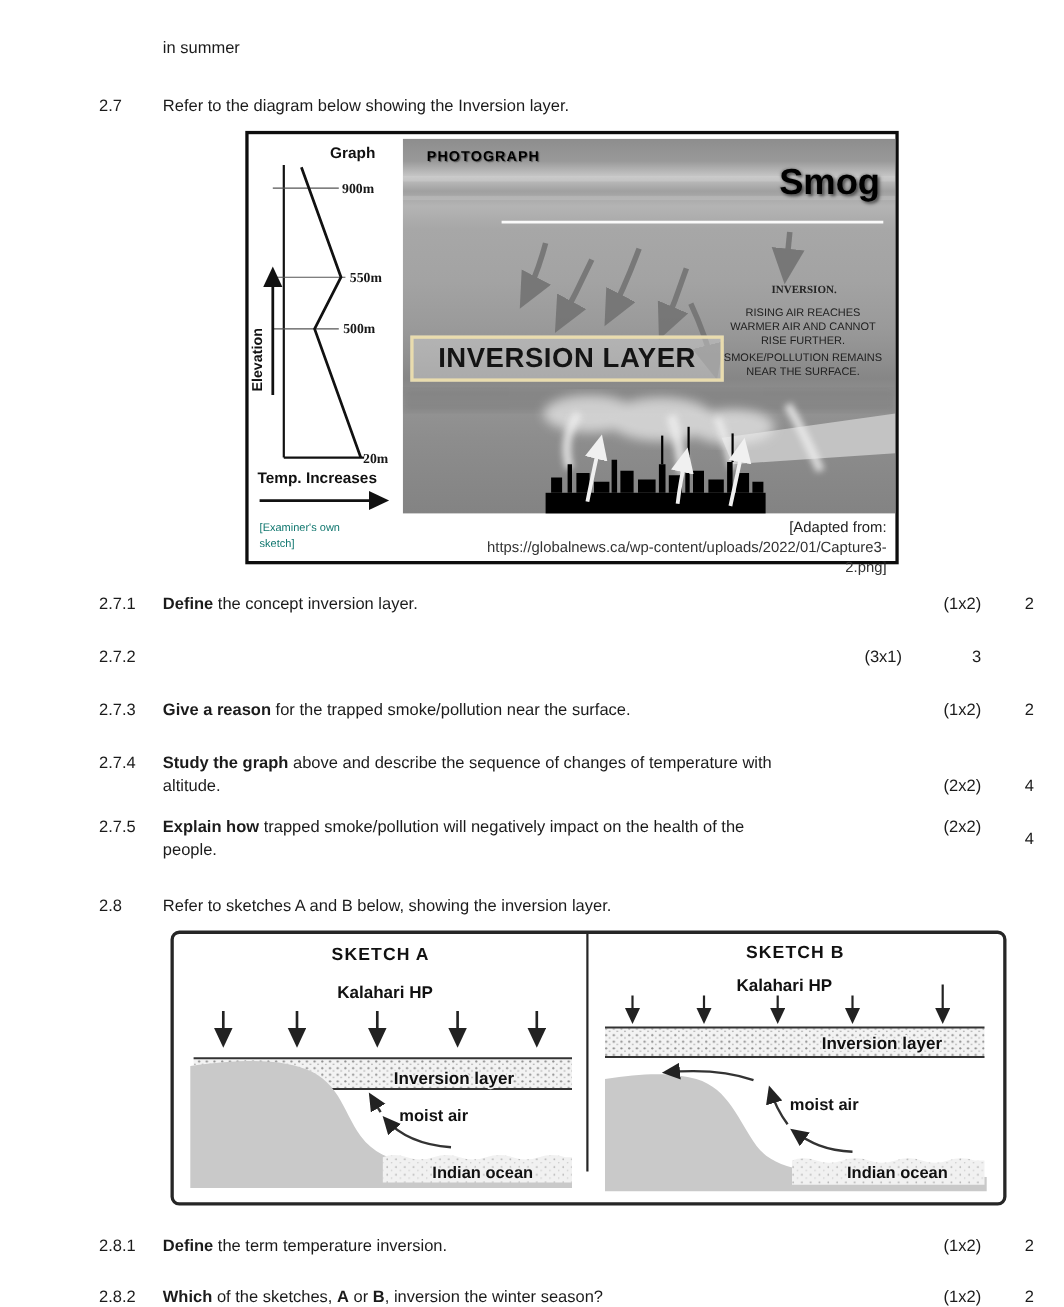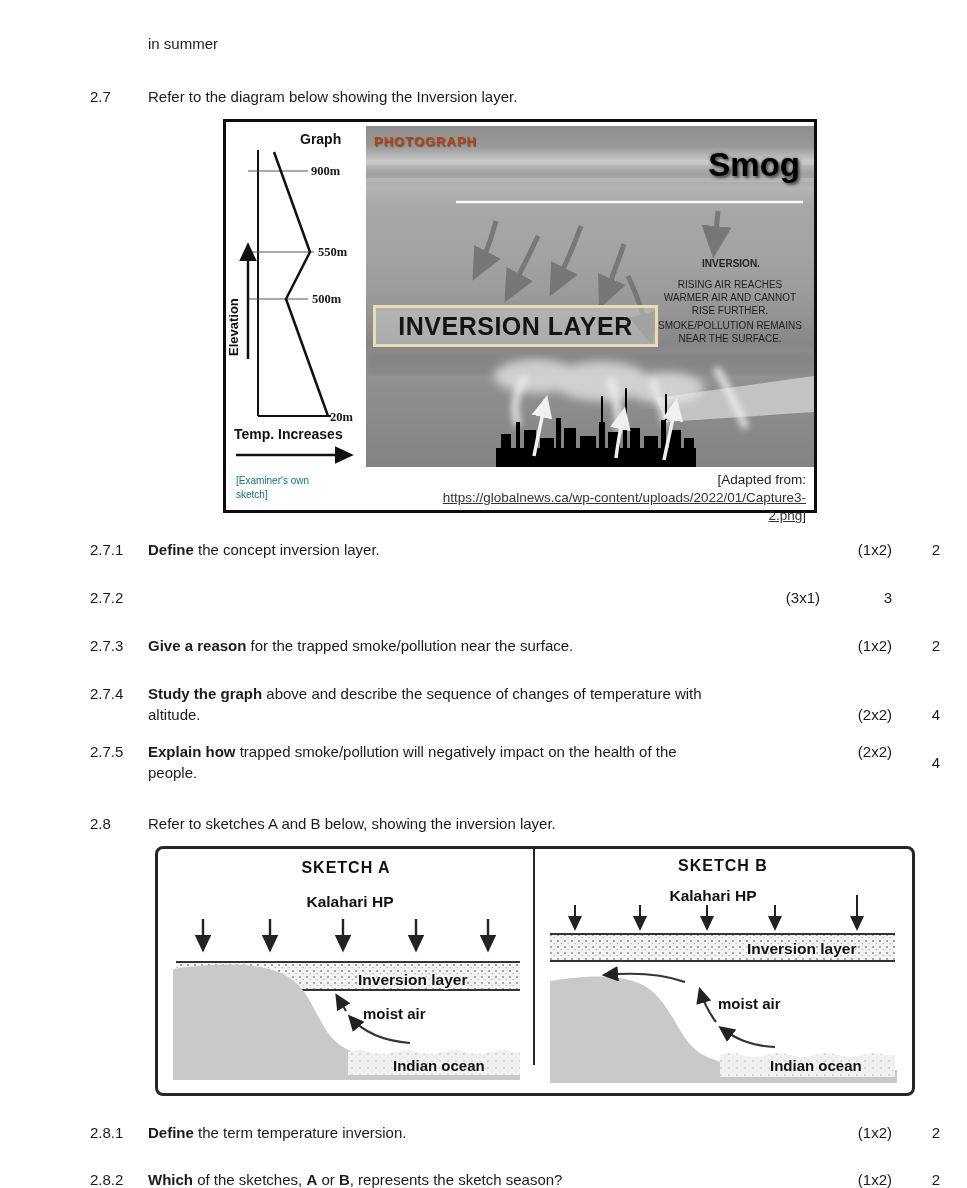--- a/index.html
+++ b/index.html
@@ -8,37 +8,37 @@
   .intro{margin:34px 0 2px 148px;font-size:15px;line-height:20px;}
   .secrow{display:flex;margin-left:90px;font-size:15px;line-height:21px;margin-top:32px;}
   .secnum{width:58px;flex:0 0 58px;}
 
   
   .fig1{position:relative;margin:12px 0 0 223px;width:588px;height:388px;
         border:3px solid #0d0d0d;background:#fff;}
   .graph-svg{position:absolute;left:2px;top:2px;}
   .photo{position:absolute;left:140px;top:4px;width:448px;height:341px;overflow:hidden;}
   .photo svg{position:absolute;left:0;top:0;}
-  .photo-label{position:absolute;left:8px;top:8px;font-size:13px;font-weight:bold;
-               letter-spacing:1px;color:#c2410c;text-shadow:1px 1px 1px #555;}
+  .photo-label{position:absolute;left:22px;top:8px;font-size:13px;font-weight:bold;
+               letter-spacing:1px;color:#000000;text-shadow:1px 1px 1px #555;}
   .smog{position:absolute;right:14px;top:20px;font-size:33px;font-weight:bold;color:#000000;
         text-shadow:2px 2px 3px rgba(70,70,70,.95),-1px -1px 2px rgba(120,120,120,.6);}
   .inv-cap{position:absolute;left:300px;top:132px;width:130px;text-align:center;
-           font-size:10px;font-weight:bold;color:#242424;}
+           font-size:10px;font-weight:bold;color:#242424;font-family:Liberation Serif, serif;}
   .inv-notes{position:absolute;left:288px;top:152px;width:152px;text-align:center;
              font-size:10px;font-weight:normal;color:#1d1d1d;line-height:1.3;}
   .inv-notes div{margin-bottom:2px;}
   .invbox{position:absolute;left:7px;top:179px;width:279px;height:36px;
           border:3px solid #e9dcae;background:rgba(208,208,208,.5);
           font-size:25px;font-weight:bold;color:#141414;text-align:center;line-height:36px;
           letter-spacing:.5px;}
   .cap-left{position:absolute;left:10px;top:352px;font-size:10px;line-height:1.4;color:#0f766e;}
   .cap-right{position:absolute;right:8px;top:349px;width:450px;text-align:right;
              font-size:13.5px;line-height:1.35;color:#222;}
-  .cap-url{text-decoration:underline;color:#333;}
+  .cap-url{color:#333;}
 
   
   .qblock{margin-top:26px;}
   .qrow{display:grid;grid-template-columns:58px 1fr 72px 48px;margin:0 27px 27px 90px;
         font-size:15px;line-height:21px;}
   .qrow .qnum{align-self:start;}
   .qrow .qtext{align-self:start;white-space:pre-wrap;padding-right:30px;}
   .qrow .qmarks,.qrow .qtotal{text-align:right;align-self:start;}
   .qrow.two{margin-bottom:16px;}
   .qrow.align-end .qmarks,.qrow.align-end .qtotal{align-self:end;}
@@ -323,21 +323,21 @@
 
   <div class="q28block">
     <div class="qrow">
       <span class="qnum">2.8.1</span>
       <span class="qtext"><b>Define</b><span> the term temperature inversion.</span></span>
       <span class="qmarks">(1x2)</span>
       <span class="qtotal">2</span>
     </div>
     <div class="qrow">
       <span class="qnum">2.8.2</span>
-      <span class="qtext"><b>Which</b><span> of the sketches, </span><b>A</b><span> or </span><b>B</b><span>, represents the sketch season?</span></span>
+      <span class="qtext"><b>Which</b><span> of the sketches, </span><b>A</b><span> or </span><b>B</b><span>, inversion the winter season?</span></span>
       <span class="qmarks">(1x2)</span>
       <span class="qtotal">2</span>
     </div>
     <div class="qrow">
       <span class="qnum">2.8.3</span>
       <span class="qtext"></span>
       <span class="qmarks">(2x2)</span>
       <span class="qtotal">4</span>
     </div>
   </div>

